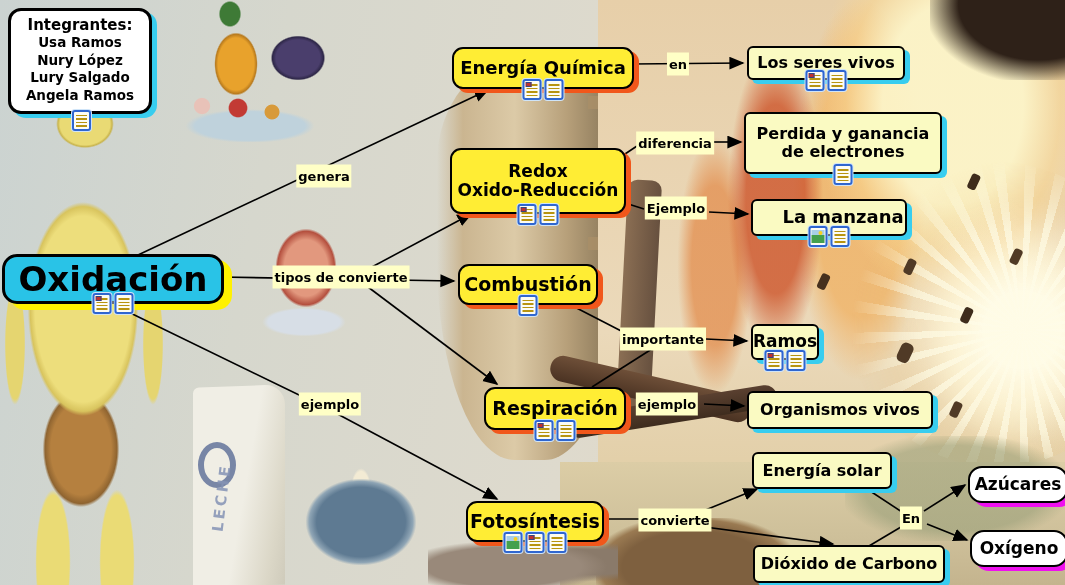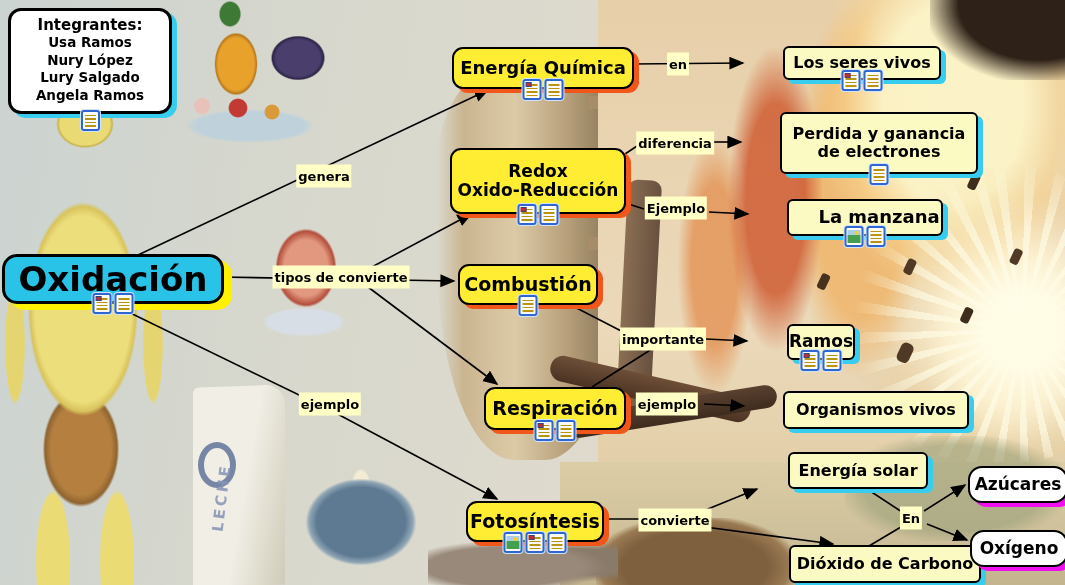--- a/index.html
+++ b/index.html
@@ -80,39 +80,39 @@
   
   #edges-svg{position:absolute;left:0;top:0;z-index:1;}
   
   .link-label{position:absolute;transform:translate(-50%,-50%);z-index:2;background:#FFFFC6;
      padding:4px 2px;font:bold 13px "DejaVu Sans",sans-serif;color:#000;white-space:nowrap;}
   
   .node{position:absolute;z-index:3;display:flex;align-items:center;justify-content:center;
      border:2.5px solid #000;border-radius:11px;font-weight:bold;color:#000;text-align:center;
      white-space:pre-line;line-height:1.12;}
   .style-yellow-orange{background:#FFED34;box-shadow:5px 4px 0 #F1571B;}
-  .style-pale-cyan{background:#FAFAC2;box-shadow:5px 4px 0 #38CDEF;border-radius:6px;margin-left:36px;}
+  .style-pale-cyan{background:#FAFAC2;box-shadow:5px 4px 0 #38CDEF;border-radius:6px;}
   .style-white-magenta{background:#FFFFFF;box-shadow:5px 4px 0 #EF10EF;border-radius:14px;}
   .style-cyan-yellow{background:#29C3E7;box-shadow:8px 6px 0 #FFF100;border-width:3px;border-radius:15px;}
   
   .icons{position:absolute;left:50%;bottom:-13px;transform:translateX(-50%);display:flex;gap:3px;z-index:4;}
   .icon{position:relative;width:15px;height:17px;background:#FCFCF4;border:2px solid #2F66D0;
      border-radius:3px;box-shadow:0 0 0 1px #CFE4F8;display:inline-block;}
   .icon-doc::after,.icon-image-doc::after{content:"";position:absolute;left:2px;right:2px;top:3px;bottom:2px;
      background:repeating-linear-gradient(180deg,#B89410 0 1.5px,transparent 1.5px 3.5px);}
   .icon-image-doc::before{content:"";position:absolute;left:1px;top:1px;width:6px;height:5px;
      background:#C03030;box-shadow:inset 0 0 0 1px #35477E;z-index:1;}
   .icon-landscape::after{content:"";position:absolute;left:1px;right:1px;top:2px;bottom:2px;
      background:linear-gradient(180deg,#A8CFE8 0 42%,#44A04E 42%);}
   .icon-landscape::before{content:"";position:absolute;width:4px;height:4px;border-radius:50%;
      background:#F8D020;right:3px;top:3px;z-index:1;}
   
   #integrantes{position:absolute;left:8px;top:8px;width:134px;z-index:3;background:#FFF;
      border:3px solid #000;border-radius:13px;box-shadow:5px 4px 0 #38CDEF;text-align:center;
-     padding:5px 12px 7px;}
+     padding:5px 2px 7px;}
   .integrantes-title{font:bold 15px "DejaVu Sans",sans-serif;color:#000;}
   .member{font:bold 13.5px "DejaVu Sans",sans-serif;color:#000;line-height:1.3;}
   .integrantes-icon{position:absolute;left:44%;bottom:-20px;}
 </style>
 </head>
 <body>
 
 <div id="stage">
 
   <div class="bg body-fig"></div>

